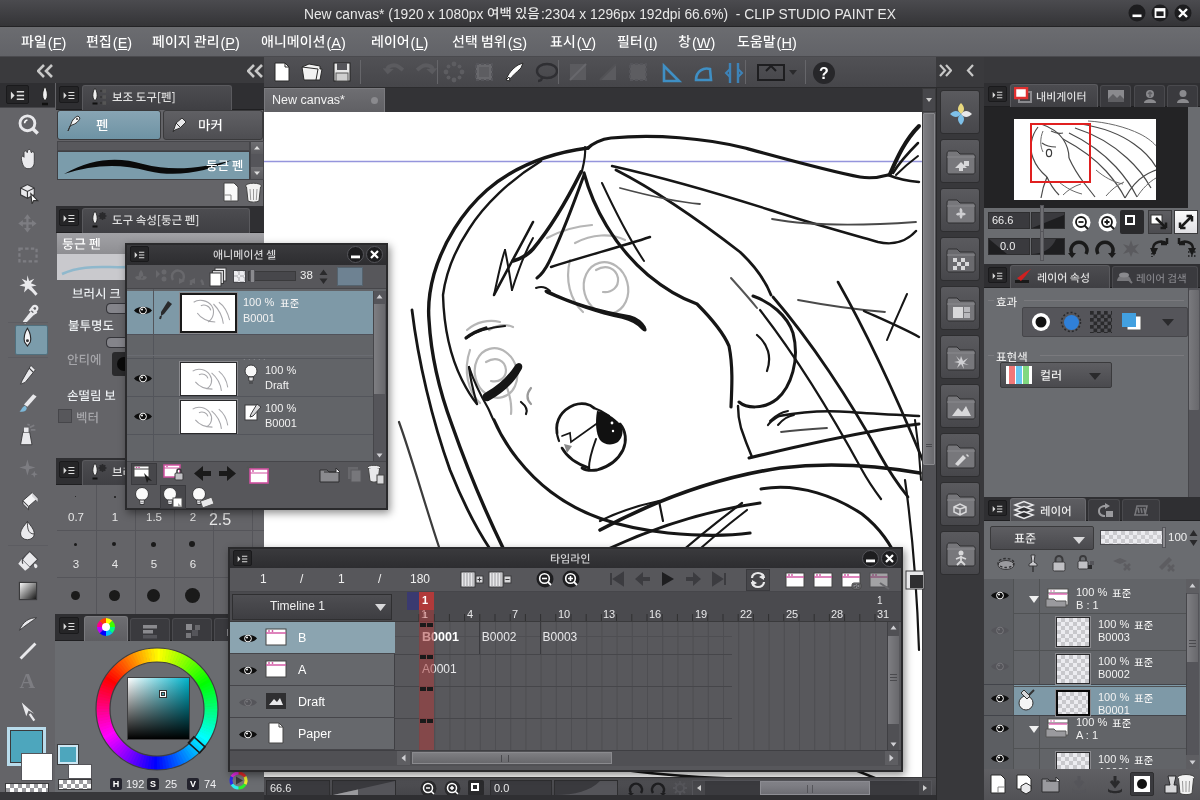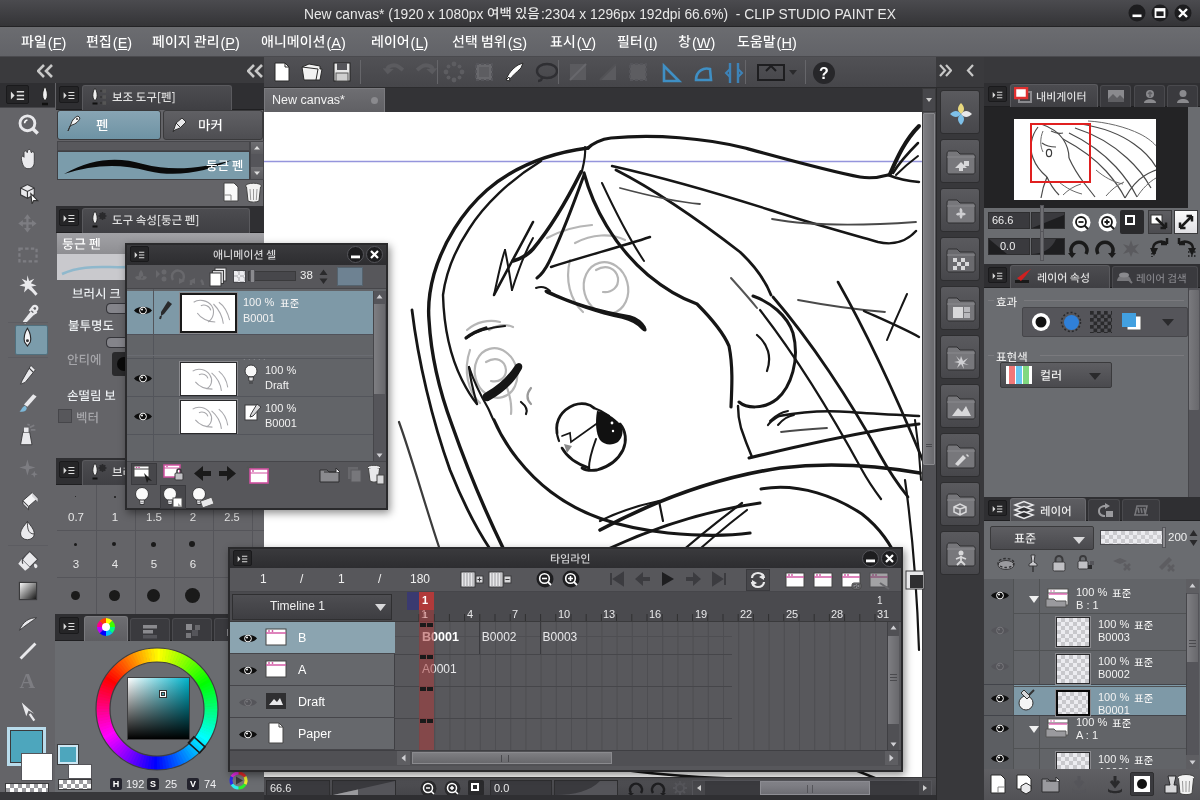--- a/index.html
+++ b/index.html
@@ -500,21 +500,21 @@
 <div class="ab" style="left:57px;top:577px;width:207px;height:1px;background:#55555a"></div>
 <div class="ab" style="left:75px;top:496px;width:1px;height:1px;background:#1a1a1a;border-radius:50%"></div>
 <div class="ab txt" style="left:57px;top:511px;width:38px;text-align:center;font-size:11.5px;color:#e8e8e8">0.7</div>
 <div class="ab" style="left:114px;top:496px;width:2px;height:2px;background:#1a1a1a;border-radius:50%"></div>
 <div class="ab txt" style="left:96px;top:511px;width:38px;text-align:center;font-size:11.5px;color:#e8e8e8">1</div>
 <div class="ab" style="left:152px;top:495px;width:2px;height:2px;background:#1a1a1a;border-radius:50%"></div>
 <div class="ab txt" style="left:135px;top:511px;width:38px;text-align:center;font-size:11.5px;color:#e8e8e8">1.5</div>
 <div class="ab" style="left:191px;top:495px;width:2px;height:2px;background:#1a1a1a;border-radius:50%"></div>
 <div class="ab txt" style="left:174px;top:511px;width:38px;text-align:center;font-size:11.5px;color:#e8e8e8">2</div>
 <div class="ab" style="left:230px;top:495px;width:3px;height:3px;background:#1a1a1a;border-radius:50%"></div>
-<div class="ab txt" style="left:213px;top:511px;width:38px;text-align:center;font-size:11px;color:#e8e8e8">2.5</div>
+<div class="ab txt" style="left:201px;top:511px;width:38px;text-align:center;font-size:16px;color:#e8e8e8">2.5</div>
 <div class="ab" style="left:74px;top:543px;width:3px;height:3px;background:#1a1a1a;border-radius:50%"></div>
 <div class="ab txt" style="left:57px;top:558px;width:38px;text-align:center;font-size:11.5px;color:#e8e8e8">3</div>
 <div class="ab" style="left:112px;top:542px;width:4px;height:4px;background:#1a1a1a;border-radius:50%"></div>
 <div class="ab txt" style="left:96px;top:558px;width:38px;text-align:center;font-size:11.5px;color:#e8e8e8">4</div>
 <div class="ab" style="left:151px;top:542px;width:5px;height:5px;background:#1a1a1a;border-radius:50%"></div>
 <div class="ab txt" style="left:135px;top:558px;width:38px;text-align:center;font-size:11.5px;color:#e8e8e8">5</div>
 <div class="ab" style="left:189px;top:541px;width:6px;height:6px;background:#1a1a1a;border-radius:50%"></div>
 <div class="ab txt" style="left:174px;top:558px;width:38px;text-align:center;font-size:11.5px;color:#e8e8e8">6</div>
 <div class="ab" style="left:71px;top:591px;width:9px;height:9px;background:#1a1a1a;border-radius:50%"></div>
 <div class="ab" style="left:109px;top:590px;width:11px;height:11px;background:#1a1a1a;border-radius:50%"></div>
@@ -1256,21 +1256,21 @@
       <path transform="translate(0,11.8)" d="M3.2 -4H4.4V-1H3.2ZM6.6 -4H7.8V-1H6.6ZM0.6 -1.3H10.5V-0.3H0.6ZM1.4 -9H9.6V-8H1.4ZM1.4 -4.7H9.6V-3.7H1.4ZM3 -8.2H4.2V-4.5H3ZM6.7 -8.2H8V-4.5H6.7Z M15.7 -8.9H16.8V-8.6Q16.8 -7.9 16.5 -7.3Q16.2 -6.7 15.6 -6.3Q15.1 -5.8 14.3 -5.5Q13.5 -5.2 12.6 -5.1L12.1 -6.1Q12.8 -6.2 13.3 -6.3Q13.9 -6.5 14.3 -6.7Q14.7 -7 15.1 -7.3Q15.4 -7.6 15.5 -7.9Q15.7 -8.2 15.7 -8.6ZM16.3 -8.9H17.4V-8.6Q17.4 -8.2 17.6 -7.9Q17.7 -7.6 18 -7.3Q18.3 -7 18.8 -6.7Q19.2 -6.5 19.8 -6.3Q20.3 -6.2 21 -6.1L20.5 -5.1Q19.6 -5.2 18.8 -5.5Q18 -5.8 17.5 -6.3Q16.9 -6.7 16.6 -7.3Q16.3 -7.9 16.3 -8.6ZM12.5 -9.5H20.6V-8.5H12.5ZM11.6 -4.4H21.5V-3.4H11.6ZM16 -3.8H17.3V-1.3H16ZM12.8 -0.3H20.4V0.8H12.8ZM12.8 -2.4H14.1V0.1H12.8Z" fill="#f0f0f0"></path>
     </svg></div>
 <div class="ab" style="left:1072px;top:536px;width:14px;height:9px;">
     <svg class="ic" width="14" height="9" viewBox="0 0 14 9">
       <path d="M1 1 L7 8 L13 1 Z" fill="#d8d8da"></path>
     </svg>
   </div>
 <div class="ab" style="left:1100px;top:530px;width:64px;height:15px;background-image:linear-gradient(45deg,#c8c8cc 25%,transparent 25%,transparent 75%,#c8c8cc 75%),linear-gradient(45deg,#c8c8cc 25%,transparent 25%,transparent 75%,#c8c8cc 75%);background-size:8px 8px;background-position:0 0,4px 4px;background-color:#ececf0;border:1px solid #46464a"></div>
 <div class="ab" style="left:1100px;top:530px;width:64px;height:15px;background:linear-gradient(90deg,rgba(110,110,116,0) 0%,rgba(236,236,240,0.2) 100%)"></div>
 <div class="ab" style="left:1162px;top:527px;width:4px;height:21px;background:#8a8a8e;border:1px solid #55555a"></div>
-<div class="ab txt" style="left:1168px;top:531px;font-size:11.5px;color:#f0f0f0;font-weight:normal;">200</div>
+<div class="ab txt" style="left:1168px;top:531px;font-size:11.5px;color:#f0f0f0;font-weight:normal;">100</div>
 <div class="ab" style="left:1188px;top:528px;width:11px;height:20px;">
     <svg class="ic" width="11" height="20" viewBox="0 0 11 20">
       <path d="M1.5 8 L5.5 2 L9.5 8 Z M1.5 12 L5.5 18 L9.5 12 Z" fill="#2a2a2c"></path>
     </svg>
   </div>
 <div class="ab" style="left:995px;top:553px;width:22px;height:22px;">
     <svg class="ic" width="22" height="22" viewBox="0 0 22 22">
       <ellipse cx="11" cy="12" rx="8" ry="4.5" fill="#9a9a9e" stroke="#3a3a3c"></ellipse>
       <ellipse cx="11" cy="10" rx="8" ry="4.5" fill="none" stroke="#2f2f31" stroke-dasharray="2.5 2" stroke-width="1.4"></ellipse>
     </svg>

